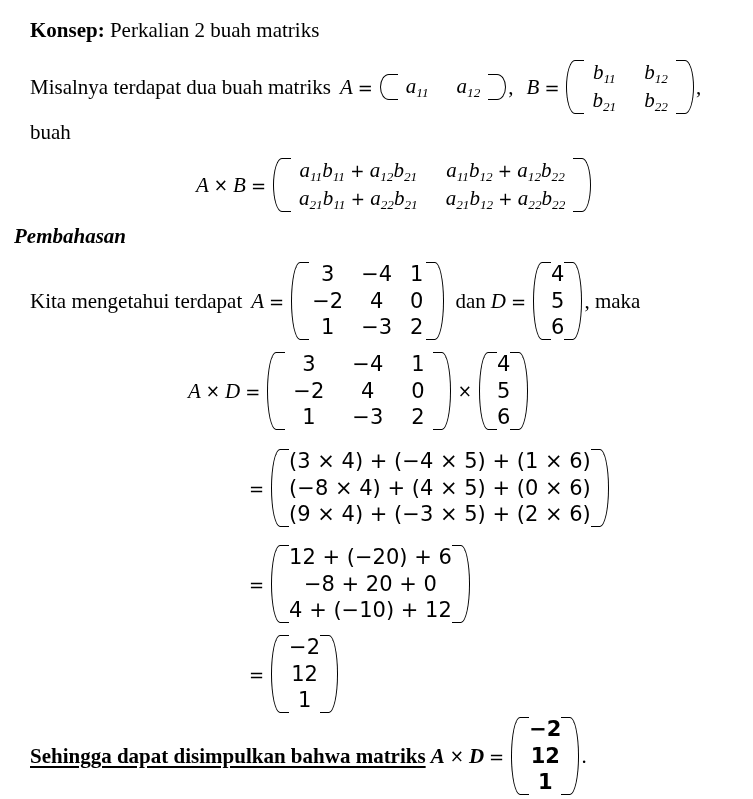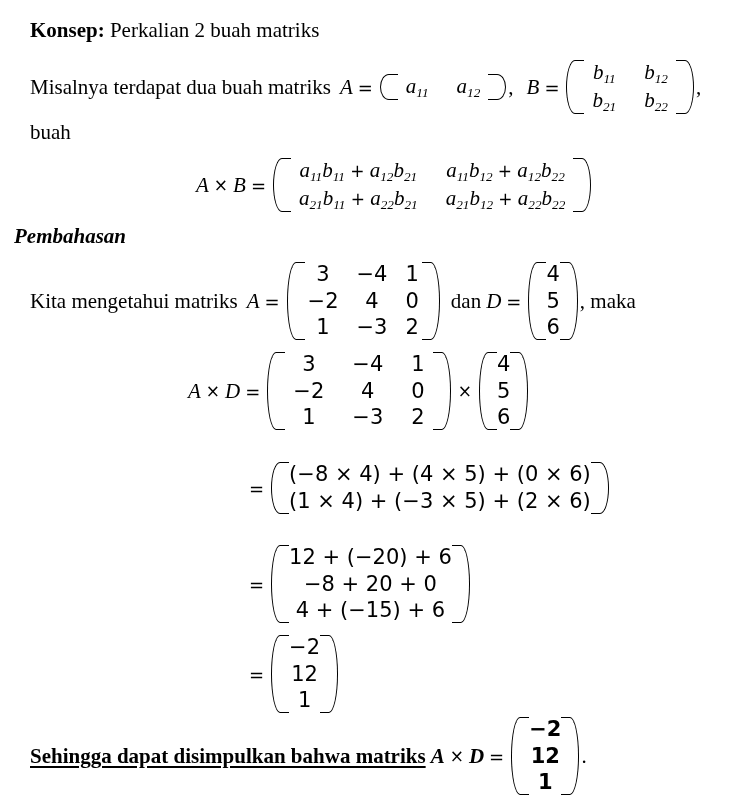--- a/index.html
+++ b/index.html
@@ -192,21 +192,21 @@
           <span class="mcell serifit wide"><span class="mathvar">a</span><sub>21</sub><span class="mathvar">b</span><sub>12</sub> <span class="op">+</span> <span class="mathvar">a</span><sub>22</sub><span class="mathvar">b</span><sub>22</sub></span>
         </span>
       </span>
       <span class="paren r"></span>
     </span>
   </div>
 
   <div class="line bold" style="left:14px; top:226px;font-style:italic;">Pembahasan</div>
 
   <div class="mrow" style="left:30px; top:262px; height:78px;">
-    <span>Kita mengetahui matriks</span>
+    <span>Kita mengetahui terdapat</span>
     <span class="gap"></span>
     <span class="mathvar">A</span>
     <span class="gap-s"></span>
     <span class="eq">=</span>
     <span class="gap-s"></span>
     <span class="matrix">
       <span class="paren l"></span>
       <span class="mbody">
         <span class="mrowr">
           <span class="mcell">3</span>
@@ -301,44 +301,47 @@
     </span>
   </div>
 
   <div class="mrow" style="left:249px; top:444px; height:88px;">
     <span class="eq">=</span>
     <span class="gap-s"></span>
     <span class="matrix">
       <span class="paren l"></span>
       <span class="mbody">
         <span class="mrowr">
+            <span class="mcell tight">(3 × 4) + (−4 × 5) + (1 × 6)</span>
+          </span>
+        <span class="mrowr">
             <span class="mcell tight">(−8 × 4) + (4 × 5) + (0 × 6)</span>
           </span>
         <span class="mrowr">
-            <span class="mcell tight">(1 × 4) + (−3 × 5) + (2 × 6)</span>
+            <span class="mcell tight">(9 × 4) + (−3 × 5) + (2 × 6)</span>
           </span>
       </span>
       <span class="paren r"></span>
     </span>
   </div>
 
   <div class="mrow" style="left:249px; top:542px; height:84px;">
     <span class="eq">=</span>
     <span class="gap-s"></span>
     <span class="matrix">
       <span class="paren l"></span>
       <span class="mbody">
         <span class="mrowr">
             <span class="mcell tight">12 + (−20) + 6</span>
           </span>
         <span class="mrowr">
             <span class="mcell tight">−8 + 20 + 0</span>
           </span>
         <span class="mrowr">
-            <span class="mcell tight">4 + (−15) + 6</span>
+            <span class="mcell tight">4 + (−10) + 12</span>
           </span>
       </span>
       <span class="paren r"></span>
     </span>
   </div>
 
   <div class="mrow" style="left:249px; top:634px; height:80px;">
     <span class="eq">=</span>
     <span class="gap-s"></span>
     <span class="matrix">

